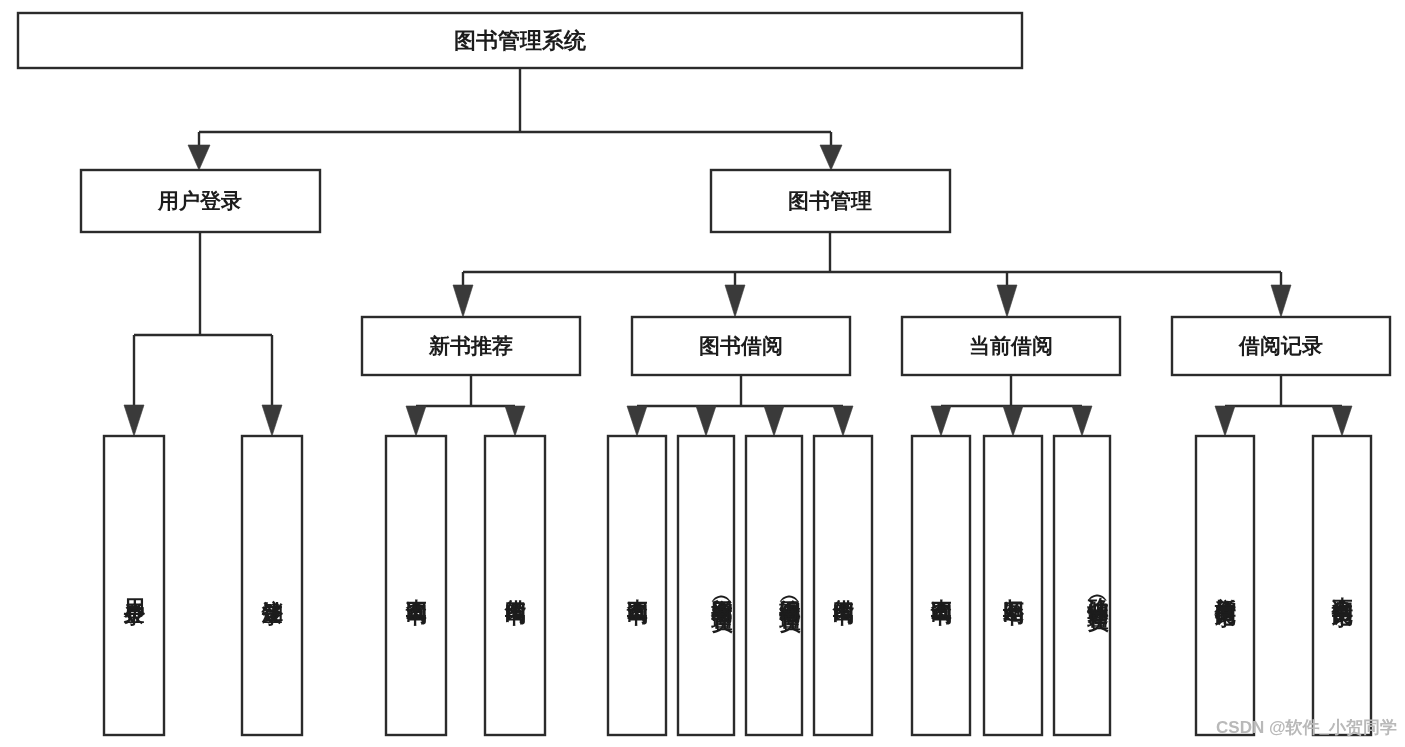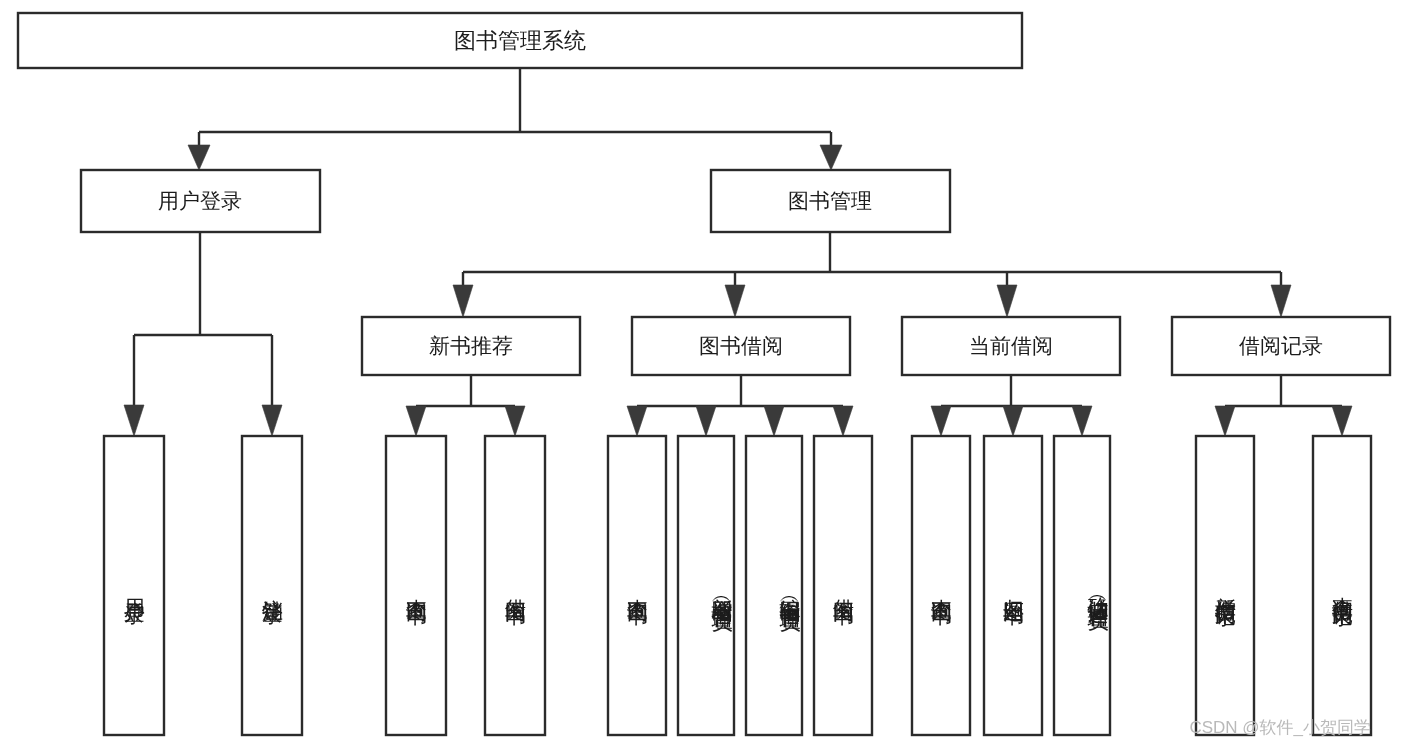--- a/index.html
+++ b/index.html
@@ -11,20 +11,21 @@
     width: 1405px;
     height: 747px;
     font-family: "Liberation Sans", "DejaVu Sans", sans-serif;
     overflow: hidden;
   }
   #diagram-root {
     position: relative;
     width: 1397px;
     height: 747px;
     background: #ffffff;
+    font-weight: bold;
   }
   svg#flow {
     position: absolute;
     left: 0;
     top: 0;
     width: 1405px;
     height: 747px;
   }
   .node-rect {
     fill: #ffffff;
@@ -192,15 +193,15 @@
   <div class="leaf-label" style="left:746px; top:436px; width:56px; height:299px; align-items:flex-start; padding-top:8px; box-sizing:border-box;">编辑图书（管理员）</div>
   <div class="leaf-label" style="left:814px; top:436px; width:58px; height:299px;">借阅图书</div>
 
   <div class="leaf-label" style="left:912px; top:436px; width:58px; height:299px;">查询图书</div>
   <div class="leaf-label" style="left:984px; top:436px; width:58px; height:299px;">归还图书</div>
   <div class="leaf-label" style="left:1054px; top:436px; width:56px; height:299px; align-items:flex-start; padding-top:6px; box-sizing:border-box;">确认归还（管理员）</div>
 
   <div class="leaf-label" style="left:1196px; top:436px; width:58px; height:299px;">新增借阅记录</div>
   <div class="leaf-label" style="left:1313px; top:436px; width:58px; height:299px;">查询借阅记录</div>
 
-  <div class="watermark" style="right:26px; bottom:8px;">CSDN @软件_小贺同学</div>
+  <div class="watermark" style="right:0; bottom:8px;">CSDN @软件_小贺同学</div>
 
 </div>
 
 </body></html>

